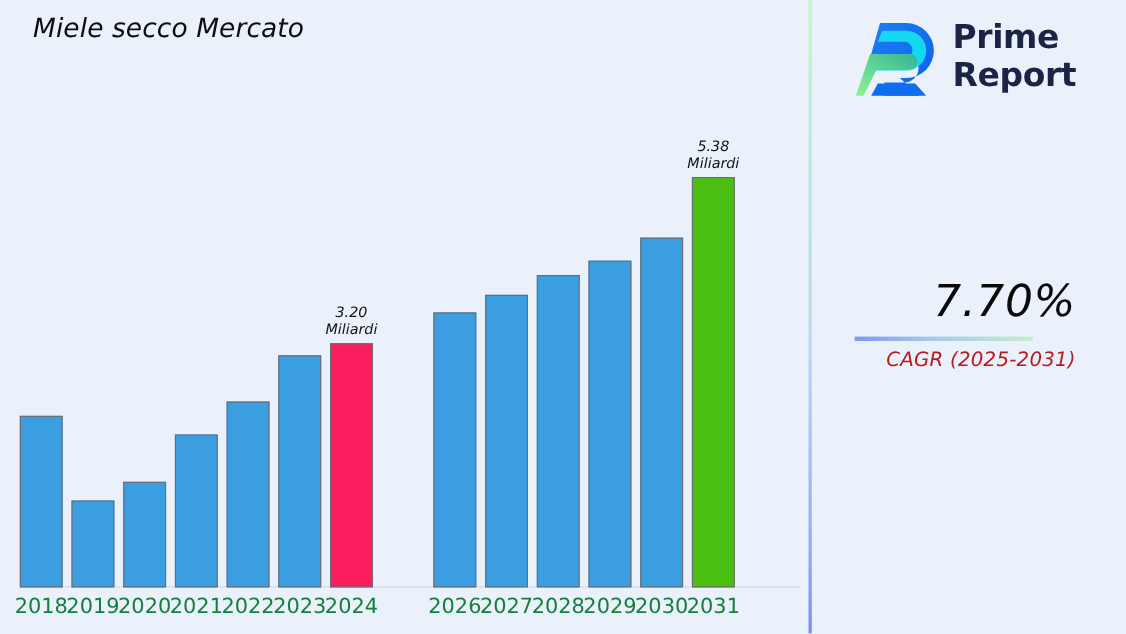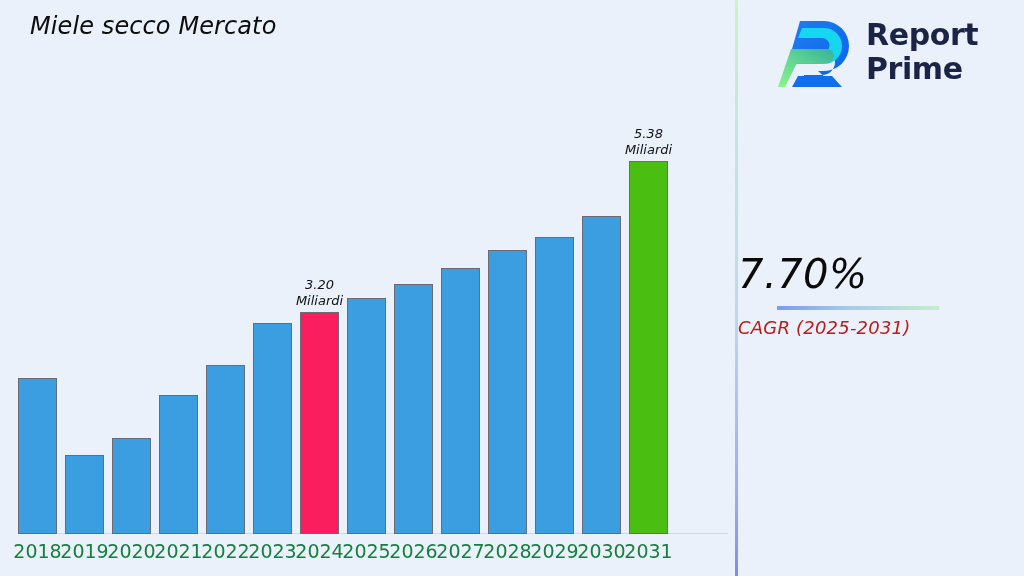--- a/index.html
+++ b/index.html
@@ -145,21 +145,21 @@
     line-height: 34px;
     color: #1b2445;
     letter-spacing: -0.4px;
   }
 
   #cagr-block {
     position: absolute;
     left: 0;
     top: 248px;
     width: 240px;
-    text-align: left;
+    text-align: right;
   }
   #cagr-value {
     font-size: 40px;
     font-style: italic;
     color: #0a0a0a;
     letter-spacing: 0.5px;
     line-height: 52px;
   }
   #cagr-rule {
     margin: 6px auto 6px auto;
@@ -211,24 +211,20 @@
           <div class="bar c-blue" title="2023: 3.04" style="height: 211px;"></div>
           <div class="tick-label">2023</div>
         </div>
         <div class="bar-group" style="left: 296px;">
           <div class="bar c-pink" title="2024: 3.2" style="height: 222px;"></div>
           <div class="bar-caption" style="bottom: 267px;">
             <div>3.20</div>
             <div>Miliardi</div>
           </div>
           <div class="tick-label">2024</div>
-        </div>
-        <div class="bar-group" style="left: 343px;">
-          <div class="bar c-blue" title="2025: 3.4" style="height: 236px;"></div>
-          <div class="tick-label">2025</div>
         </div>
         <div class="bar-group" style="left: 390px; margin-top: 17px;">
           <div class="bar c-blue" title="2026: 3.6" style="height: 250px;"></div>
           <div class="tick-label">2026</div>
         </div>
         <div class="bar-group" style="left: 437px;">
           <div class="bar c-blue" title="2027: 3.83" style="height: 266px;"></div>
           <div class="tick-label">2027</div>
         </div>
         <div class="bar-group" style="left: 484px;">
@@ -275,22 +271,22 @@
           <path d="M22 5 h24 a25 25 0 0 1 0 50 h-6 l18 16 h-32 l0 -12 h18 a13 13 0 0 0 0 -26 h-30 z" fill="url(#gBlue)"></path>
 
           <path d="M24 12 h22 a18 18 0 0 1 0 36 h-30 l0 -11 h28 a7.5 7.5 0 0 0 0 -15 h-24 z" fill="#15d8f0"></path>
 
           <path d="M13 33 h36 a7 7 0 0 1 0 14 h-30 l-12 24 h-7 z" fill="url(#gGreen)"></path>
 
           <path d="M20 60 h34 l10 11 h-50 z" fill="#0f6ef0"></path>
         </svg>
       </div>
       <div id="logo-words">
+        <div>Prime</div>
         <div>Report</div>
-        <div>Prime</div>
       </div>
     </div>
 
     <div id="cagr-block">
       <div id="cagr-value">7.70%</div>
       <div id="cagr-rule"></div>
       <div id="cagr-label">CAGR (2025-2031)</div>
     </div>
 
   </div>

